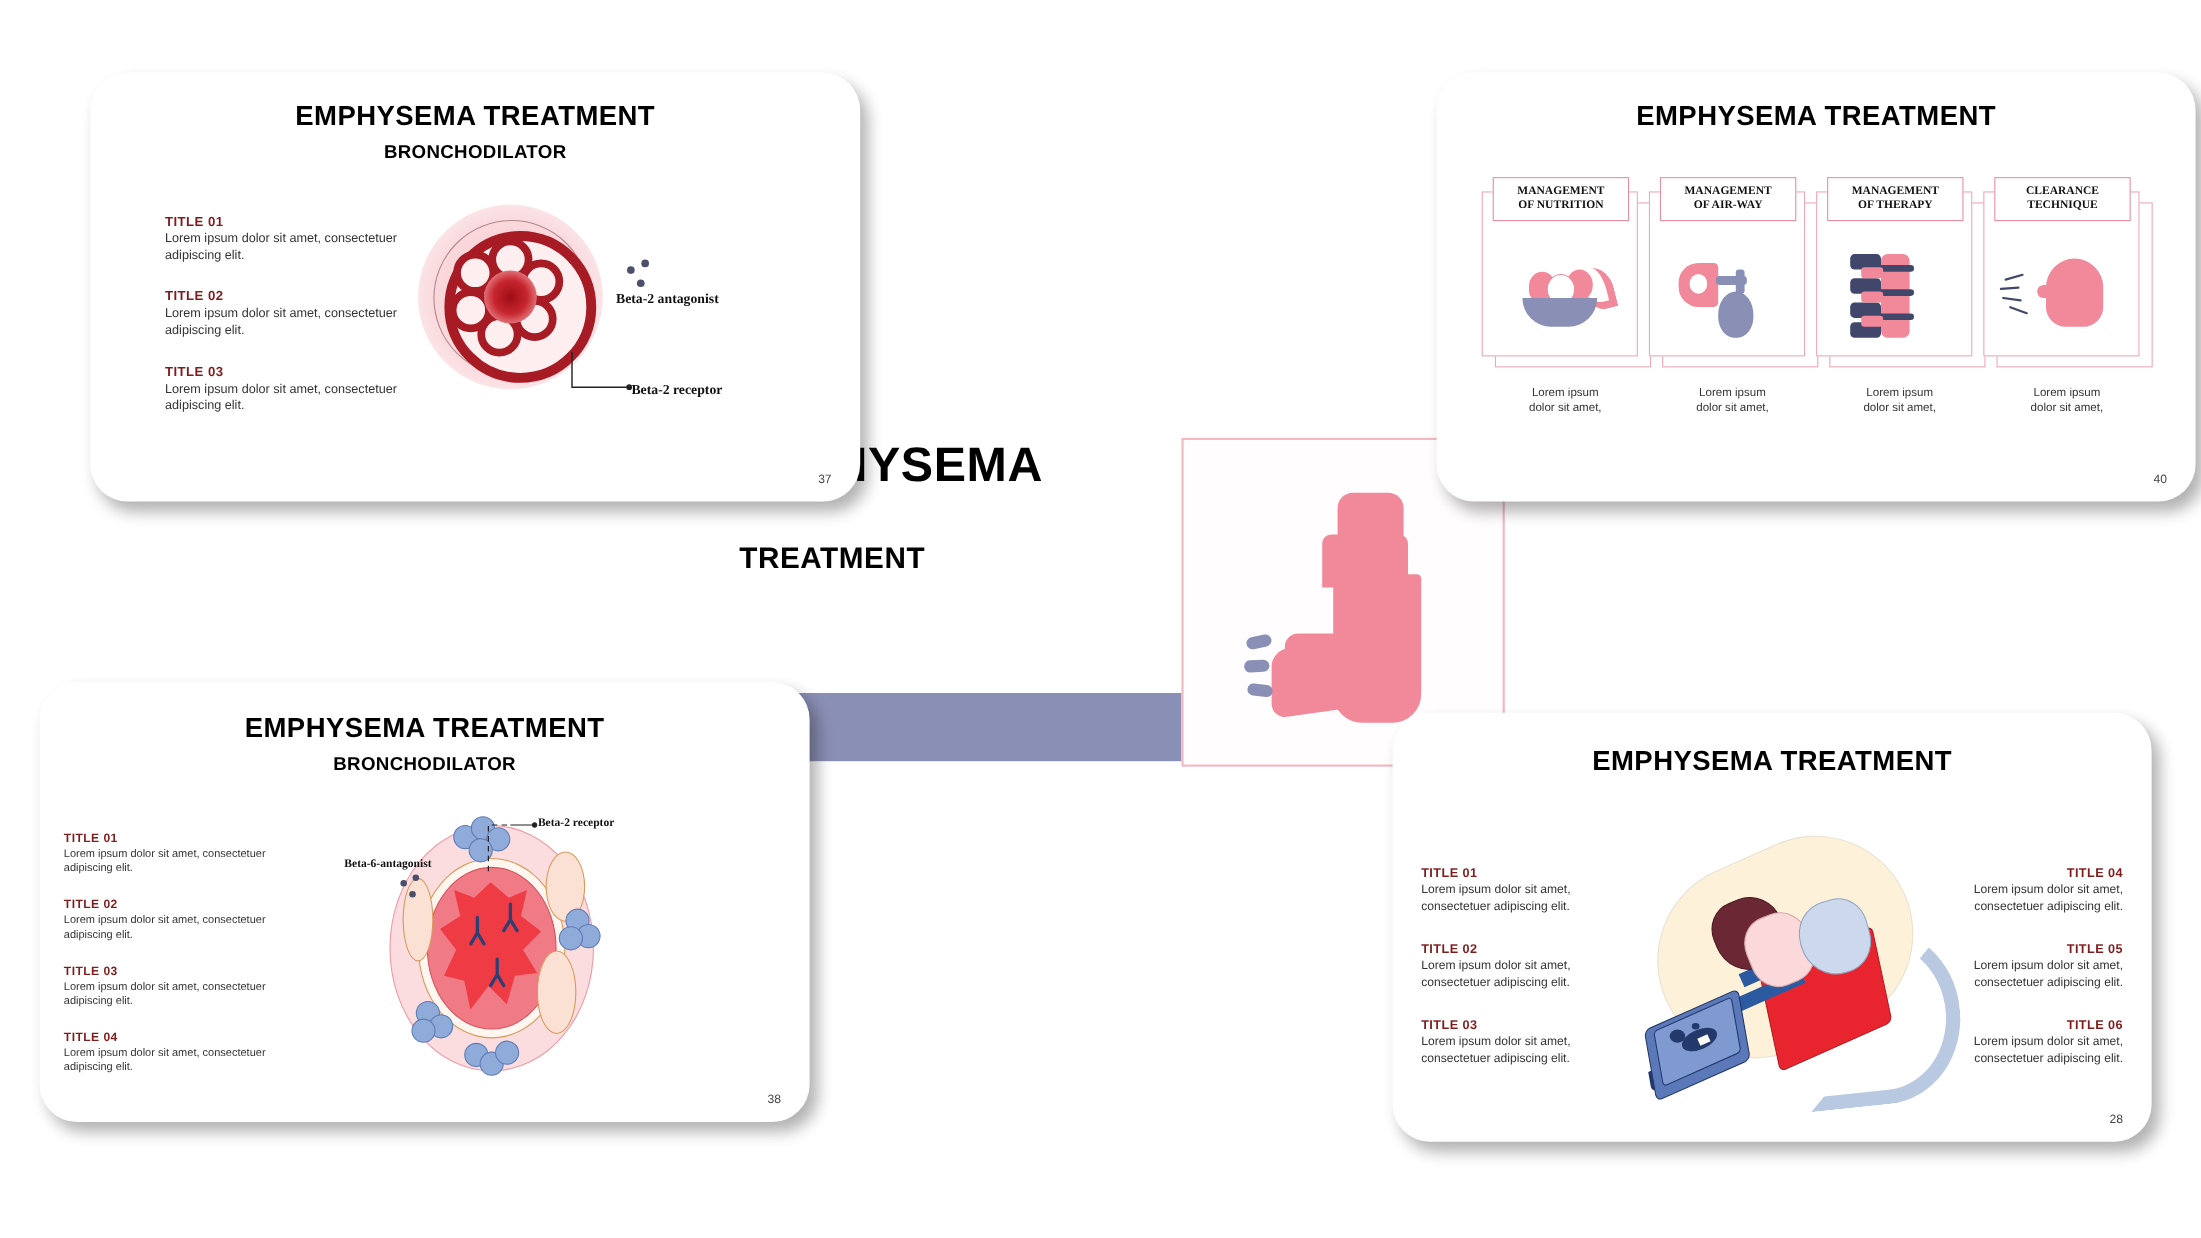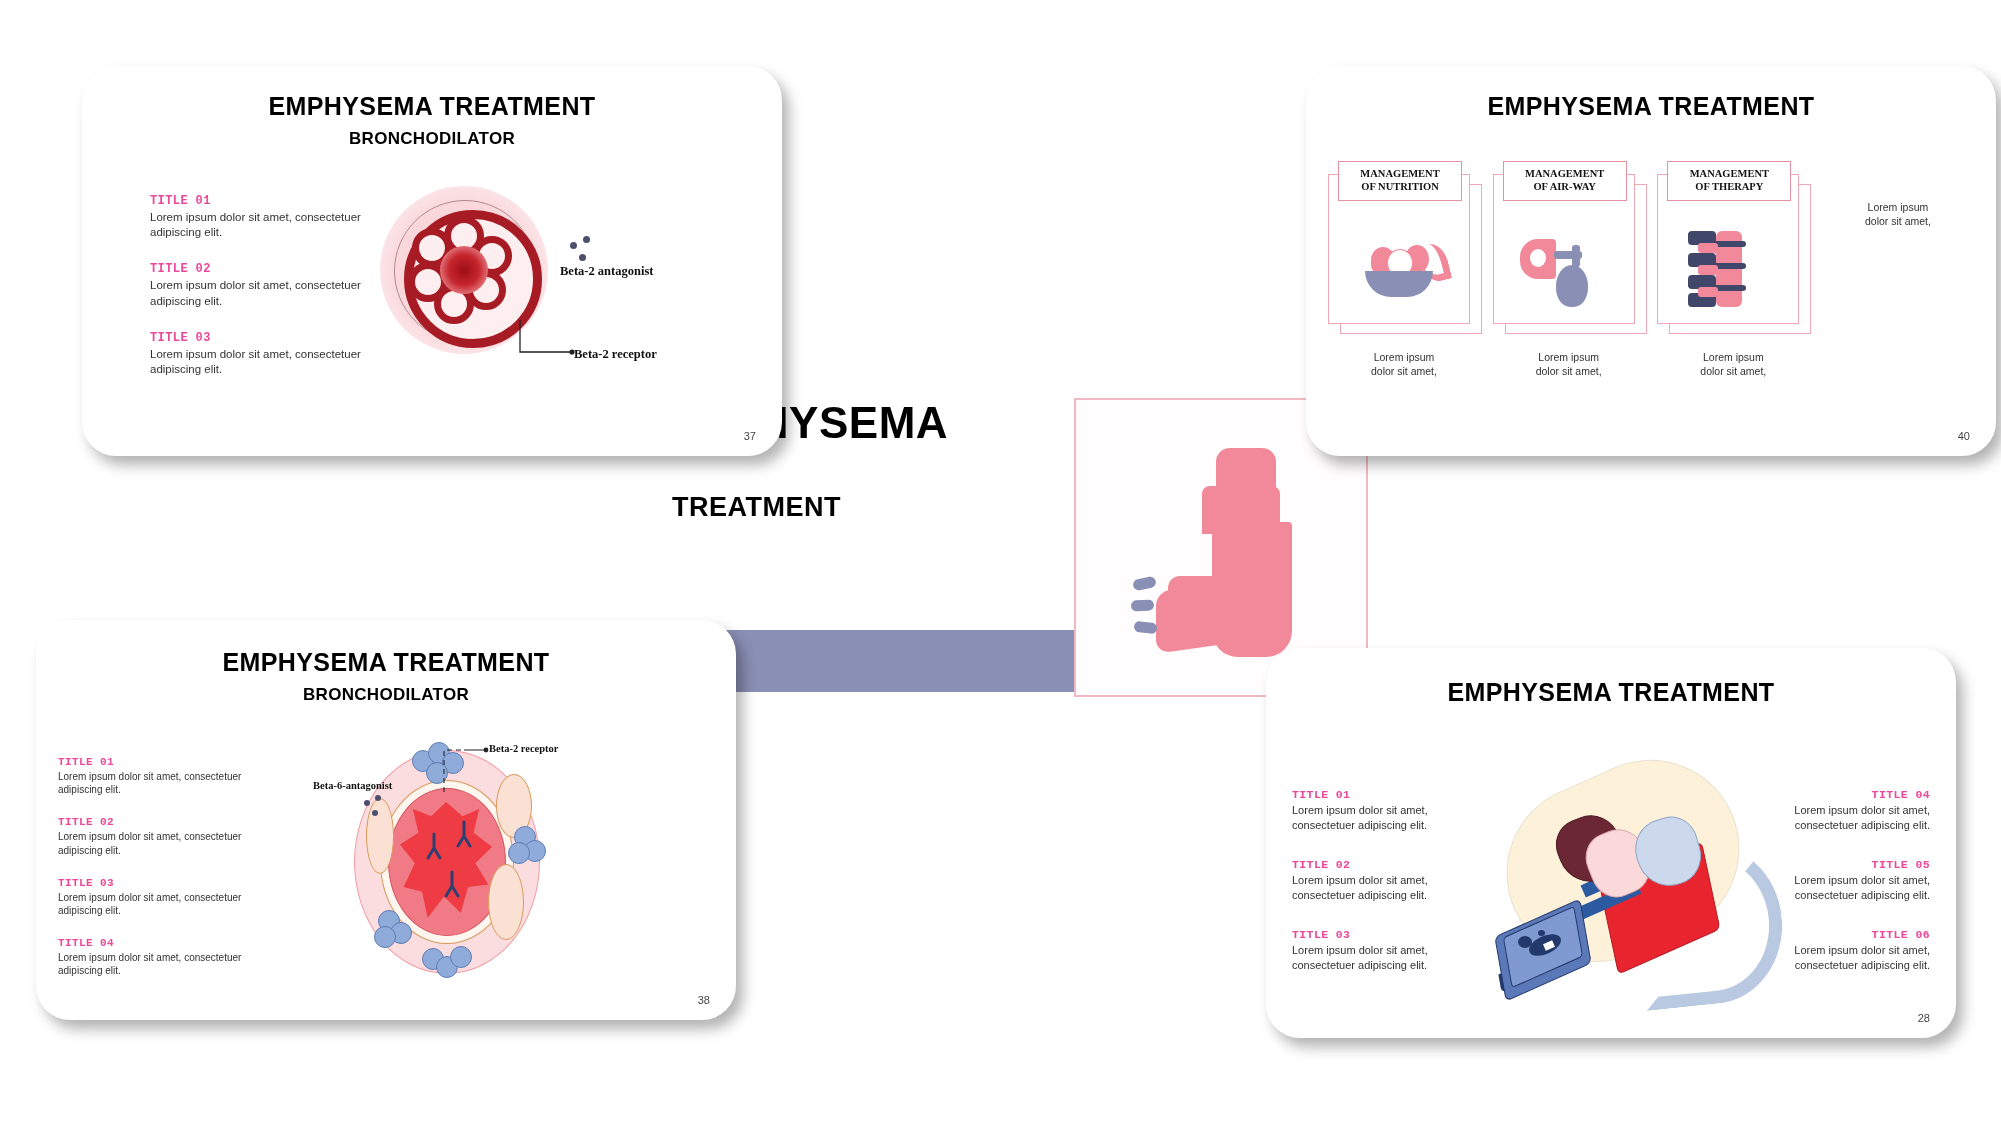--- a/index.html
+++ b/index.html
@@ -67,21 +67,21 @@
     text-align:center;font-weight:bold;color:#000;
     letter-spacing:.3px;
   }
   .page-num{
     position:absolute;right:26px;bottom:14px;
     font-size:11px;color:#444;
     font-family:"Liberation Sans", sans-serif;
   }
 
   
-  .blk-title{font-weight:bold;color:#ec4899;font-family:Liberation Mono, monospace;}
+  .blk-title{font-weight:bold;color:#7f1d1d;font-family:Liberation Sans, sans-serif;}
   .blk-body{color:#333;line-height:1.32;}
 
   
   #card-37 .c-title{font-size:25px;margin-top:26px;}
   #card-37 .c-sub{font-size:17px;margin-top:8px;}
   #c37-list{position:absolute;left:68px;top:128px;width:230px;}
   #c37-list .item{margin-bottom:22px;}
   #c37-list .blk-title{font-size:12px;letter-spacing:.4px;}
   #c37-list .blk-body{font-size:11.5px;margin-top:2px;}
 
@@ -98,21 +98,21 @@
      background:radial-gradient(circle at 50% 50%, #9e0d14 0%, #c7262e 45%, #e88a8f 80%, #f7cdd0 100%);}
 
   .lbl{position:absolute;font-size:12.5px;color:#111;white-space:nowrap;
      font-family:"Liberation Serif", serif;font-weight:bold;}
   .dots{position:absolute;}
   .dots i{position:absolute;width:7px;height:7px;border-radius:50%;background:#4b4f6b;display:block;}
 
   
   #card-40 .c-title{font-size:25px;margin-top:26px;}
   #card-40 .c-sub{font-size:17px;margin-top:8px;}
-  #c40-grid{position:absolute;left:22px;top:108px;width:646px;display:flex;justify-content:space-between;}
+  #c40-grid{position:absolute;left:22px;top:108px;width:646px;display:flex;justify-content:center;}
   #c40-grid .col{width:152px;position:relative;}
   .mini{position:relative;}
   .mini .shadowbox{position:absolute;left:12px;top:10px;width:140px;height:148px;border:1.4px solid #f0a8b5;}
   .mini .box{position:relative;width:140px;height:148px;border:1.4px solid #f0a8b5;background:#fff;margin-left:0;}
   .mini .hdr{position:absolute;left:10px;top:-13px;width:122px;height:38px;border:1.4px solid #e8909f;
      background:#fff;display:flex;align-items:center;justify-content:center;text-align:center;
      font-family:"Liberation Serif", serif;font-weight:bold;font-size:10.5px;line-height:1.2;color:#111;}
   .mini .art{position:absolute;left:0;top:44px;width:140px;height:96px;}
   .mini-cap{margin-top:26px;text-align:center;font-size:10.5px;color:#333;line-height:1.35;}
 
@@ -346,20 +346,39 @@
             <span>OF THERAPY</span></span>
           </div>
         </div>
         <div class="mini-cap">
           <span>Lorem ipsum</span><br>
           <span>dolor sit amet,</span>
         </div>
       </div>
 
       <div class="col">
+        <div class="mini">
+          <div class="shadowbox"></div>
+          <div class="box">
+            <div class="art">
+              <div class="hd"></div>
+              <div class="hd-nose"></div>
+              <div class="hd-lines">
+                <i style="left:18px;top:32px;transform:rotate(-16deg);"></i>
+                <i style="left:14px;top:42px;transform:rotate(-4deg);"></i>
+                <i style="left:16px;top:52px;transform:rotate(8deg);"></i>
+                <i style="left:22px;top:62px;transform:rotate(20deg);"></i>
+              </div>
+            </div>
+          </div>
+          <div class="hdr">
+            <span><span>CLEARANCE</span><br>
+            <span>TECHNIQUE</span></span>
+          </div>
+        </div>
         <div class="mini-cap">
           <span>Lorem ipsum</span><br>
           <span>dolor sit amet,</span>
         </div>
       </div>
 
     </div>
     <div class="page-num">40</div>
   </div>
 

